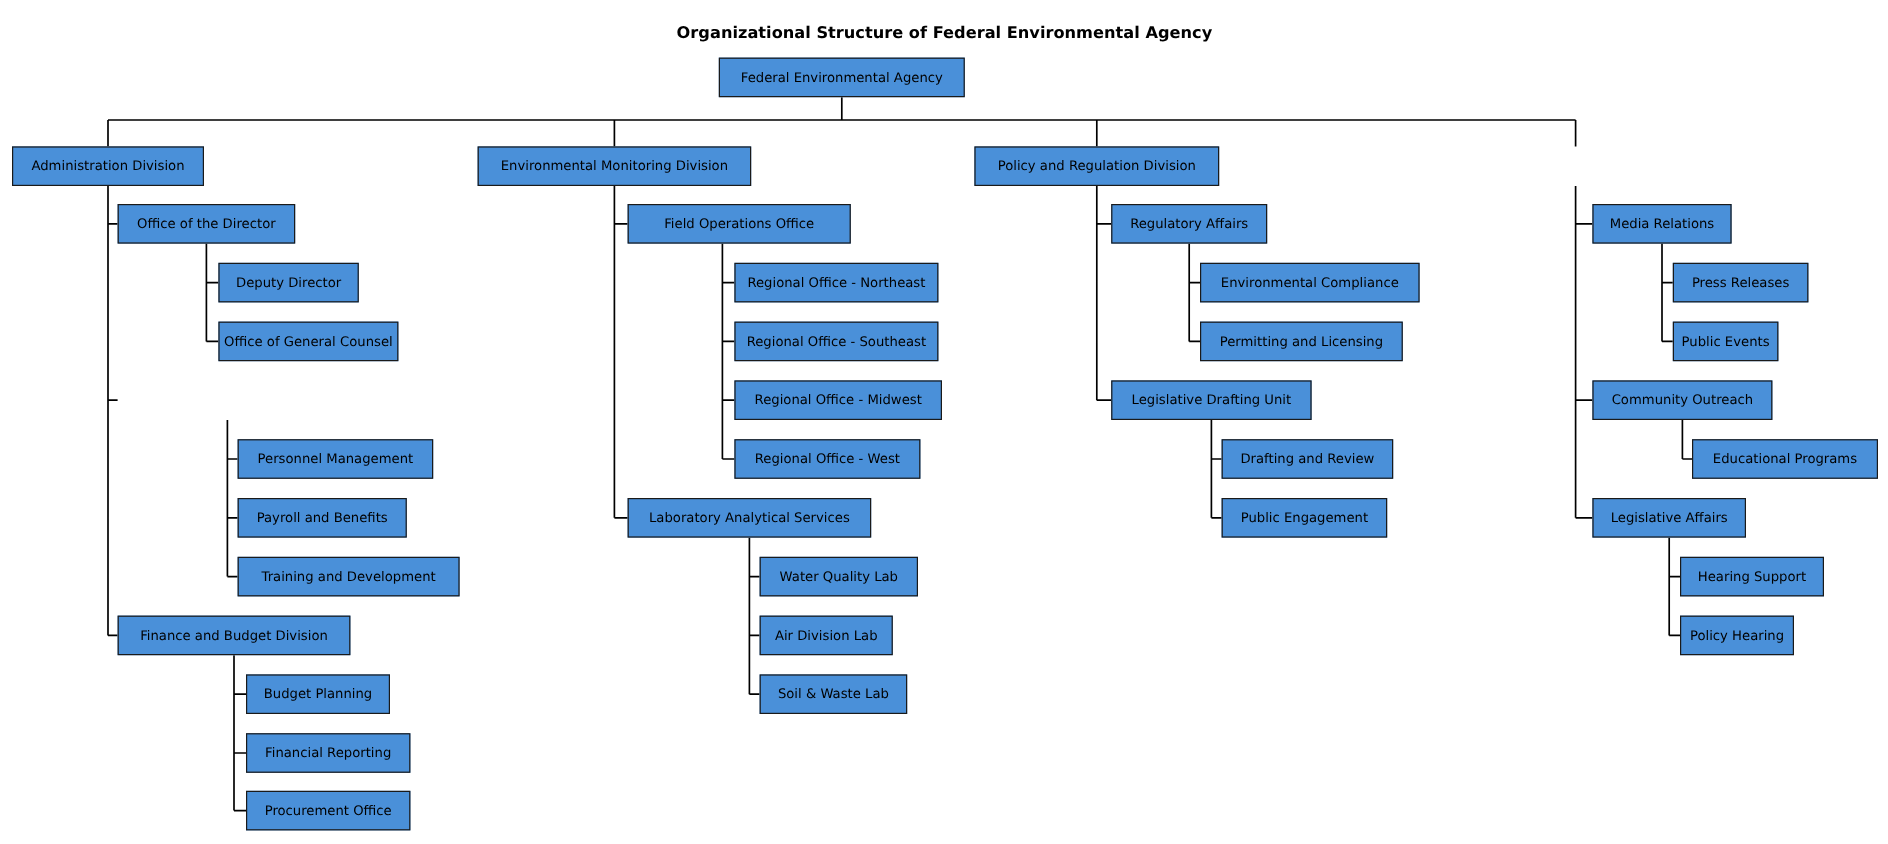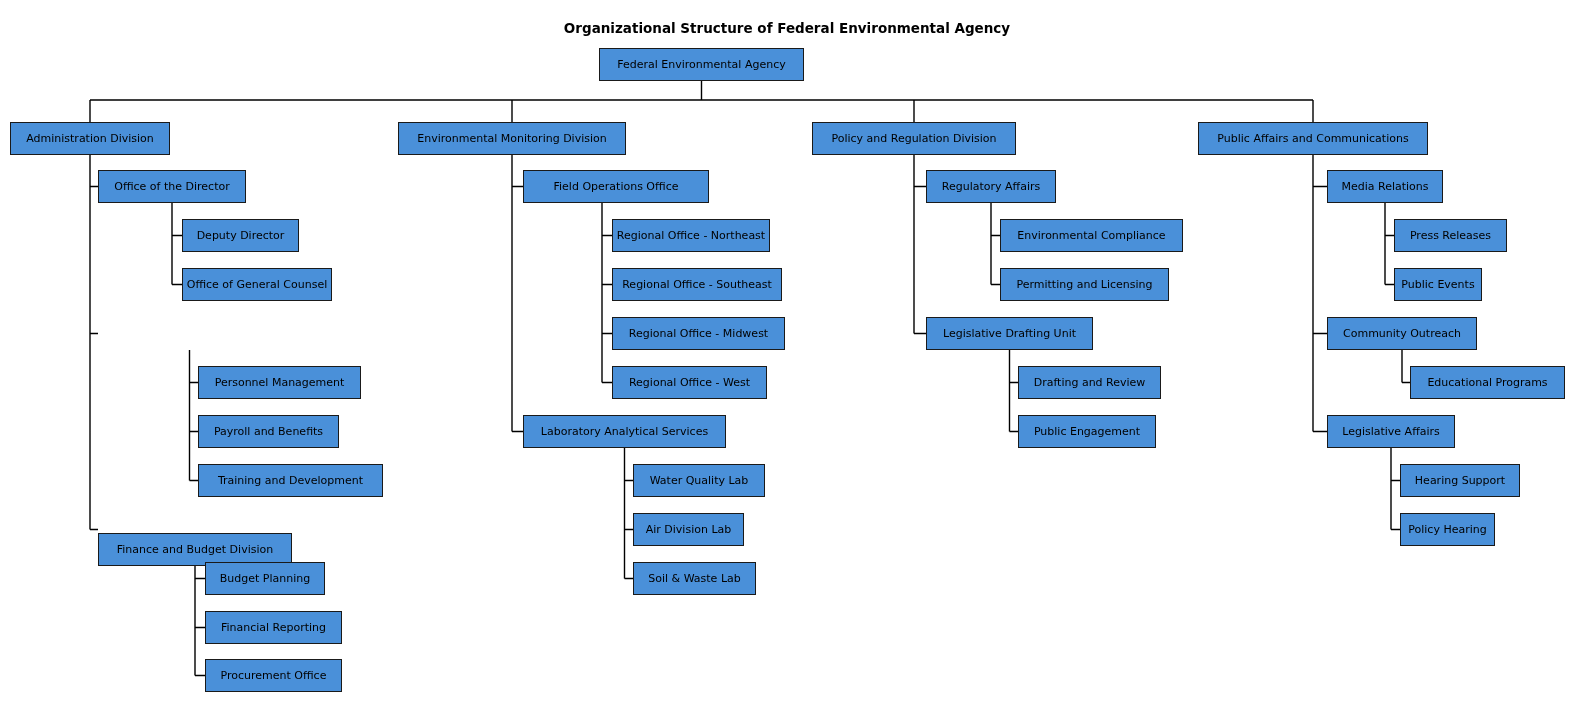--- a/index.html
+++ b/index.html
@@ -73,37 +73,36 @@
       M1402 350 L1402 382.5  M1402 382.5 L1410 382.5
       M1391 448 L1391 529.5  M1391 480.5 L1400 480.5  M1391 529.5 L1400 529.5
     "></path>
   </svg>
 
   <div class="node" style="left:599px;top:48px;width:205px">Federal Environmental Agency</div>
 
   <div class="node" style="left:10px;top:122px;width:160px">Administration Division</div>
   <div class="node" style="left:398px;top:122px;width:228px">Environmental Monitoring Division</div>
   <div class="node" style="left:812px;top:122px;width:204px">Policy and Regulation Division</div>
-  <div class="node" style="left:1198px;top:122px;width:230px">Public Affairs and Communications</div>
 
   <div class="node" style="left:98px;top:170px;width:148px">Office of the Director</div>
   <div class="node" style="left:182px;top:219px;width:117px">Deputy Director</div>
   <div class="node" style="left:182px;top:268px;width:150px">Office of General Counsel</div>
 
   <div class="node" style="left:198px;top:366px;width:163px">Personnel Management</div>
   <div class="node" style="left:198px;top:415px;width:141px">Payroll and Benefits</div>
   <div class="node" style="left:198px;top:464px;width:185px">Training and Development</div>
 
-  <div class="node" style="left:98px;top:533px;width:194px">Finance and Budget Division</div>
+  <div class="node" style="left:98px;top:513px;width:194px">Finance and Budget Division</div>
   <div class="node" style="left:205px;top:562px;width:120px">Budget Planning</div>
   <div class="node" style="left:205px;top:611px;width:137px">Financial Reporting</div>
   <div class="node" style="left:205px;top:659px;width:137px">Procurement Office</div>
 
   <div class="node" style="left:523px;top:170px;width:186px">Field Operations Office</div>
-  <div class="node" style="left:612px;top:219px;width:158px">Regional Office - Northeast</div>
+  <div class="node" style="left:612px;top:219px;width:170px">Regional Office - Northeast</div>
   <div class="node" style="left:612px;top:268px;width:170px">Regional Office - Southeast</div>
   <div class="node" style="left:612px;top:317px;width:173px">Regional Office - Midwest</div>
   <div class="node" style="left:612px;top:366px;width:155px">Regional Office - West</div>
 
   <div class="node" style="left:523px;top:415px;width:203px">Laboratory Analytical Services</div>
   <div class="node" style="left:633px;top:464px;width:132px">Water Quality Lab</div>
   <div class="node" style="left:633px;top:513px;width:111px">Air Division Lab</div>
   <div class="node" style="left:633px;top:562px;width:123px">Soil &amp; Waste Lab</div>
 
   <div class="node" style="left:926px;top:170px;width:130px">Regulatory Affairs</div>

